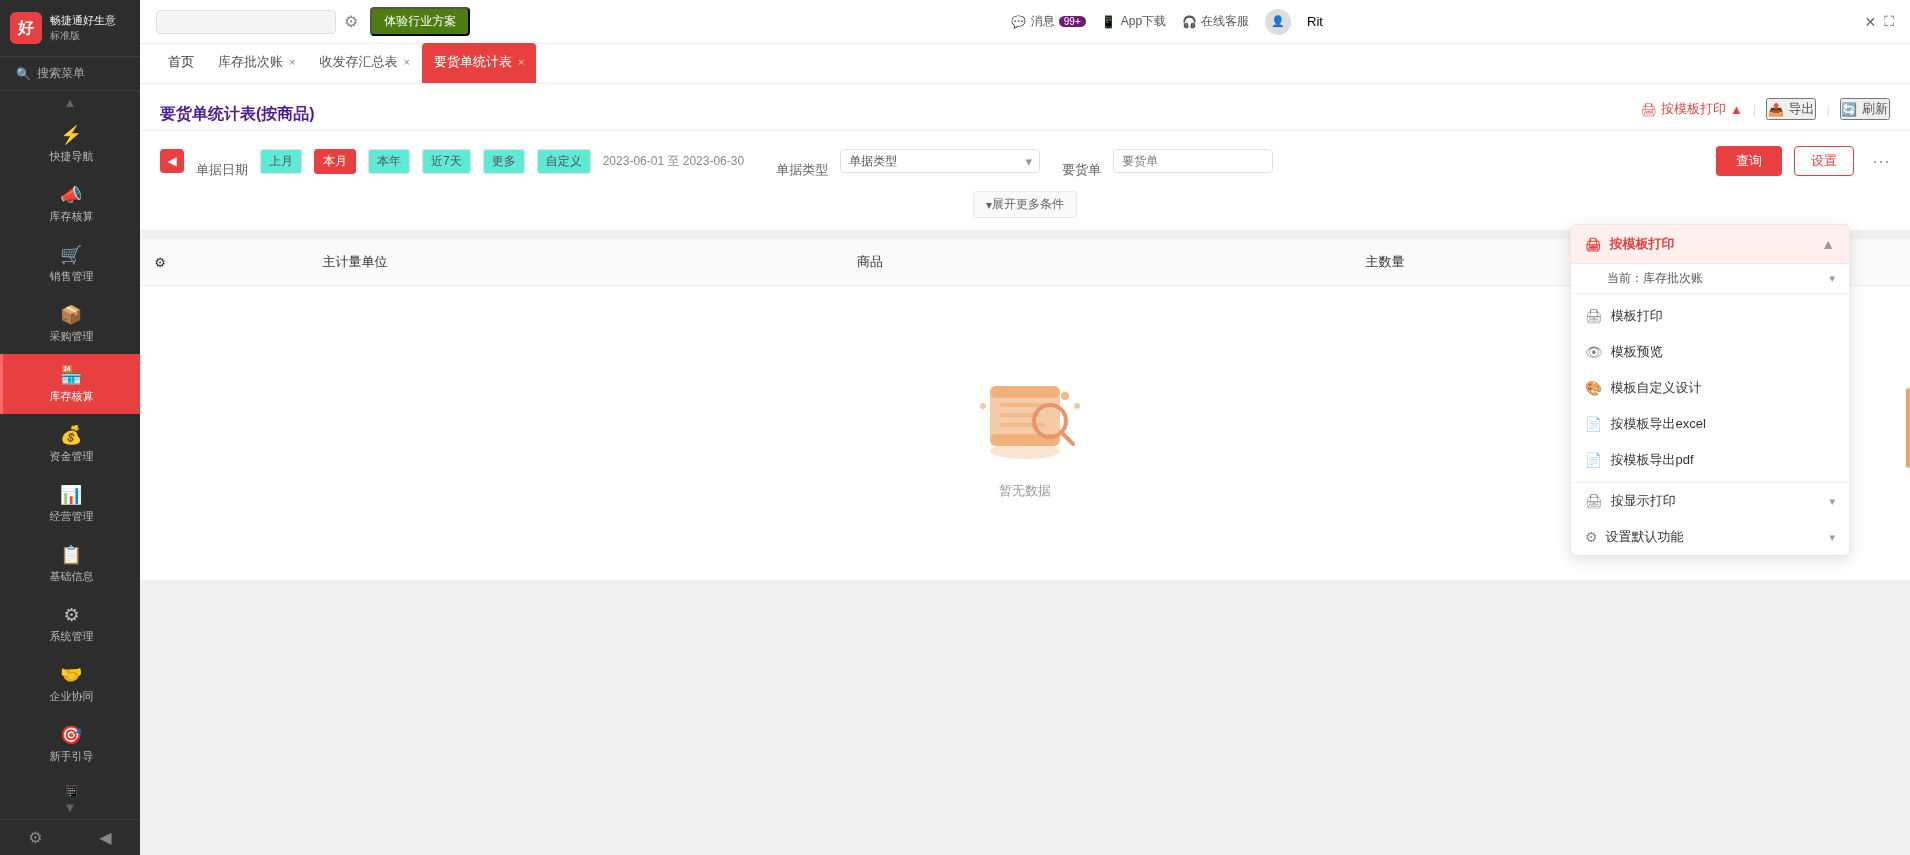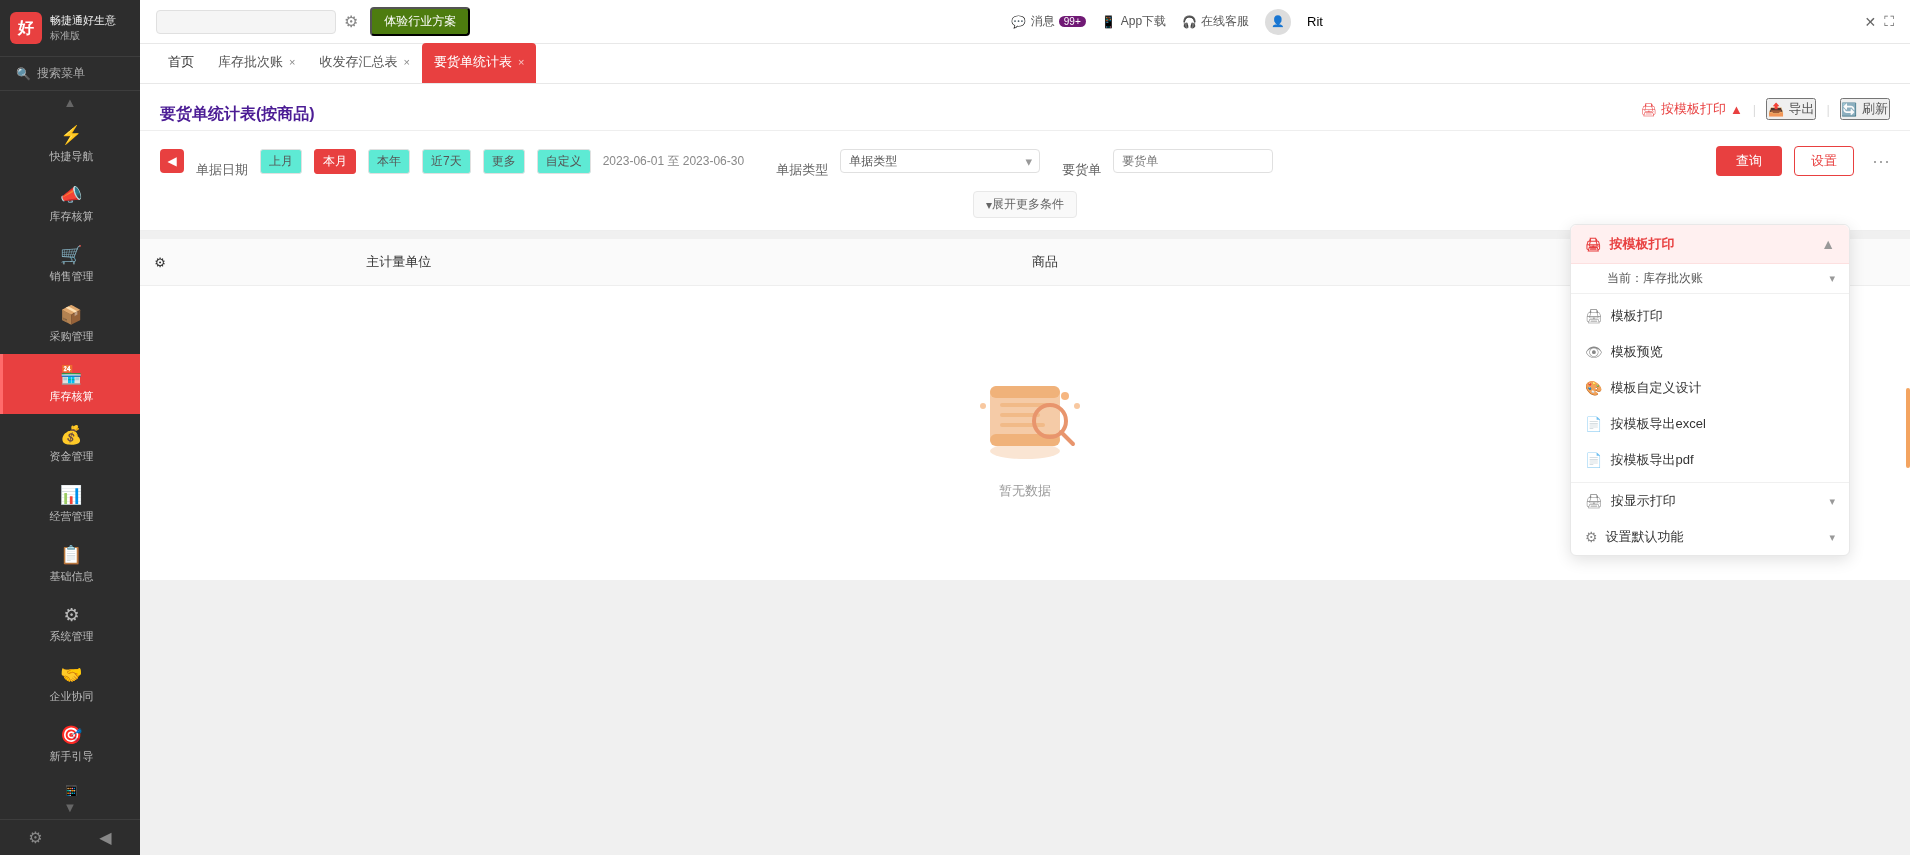--- a/index.html
+++ b/index.html
@@ -540,20 +540,21 @@
       </div>
     </div>
 
     <div class="table-container">
       <div class="table-header">
         <div class="th" style="flex:0 0 40px">
           <span>⚙</span>
         </div>
         <div class="th">主计量单位</div>
         <div class="th product">商品</div>
+        <div class="th">主数量</div>
         <div class="th">零售金额</div>
       </div>
 
       <div class="empty-state">
         <div class="empty-icon">
           <svg width="120" height="100" viewBox="0 0 120 100">
 
             <ellipse cx="60" cy="85" rx="35" ry="8" fill="#f5cba7" opacity="0.5"></ellipse>
 
             <rect x="25" y="20" width="70" height="60" rx="8" fill="#f5cba7"></rect>

